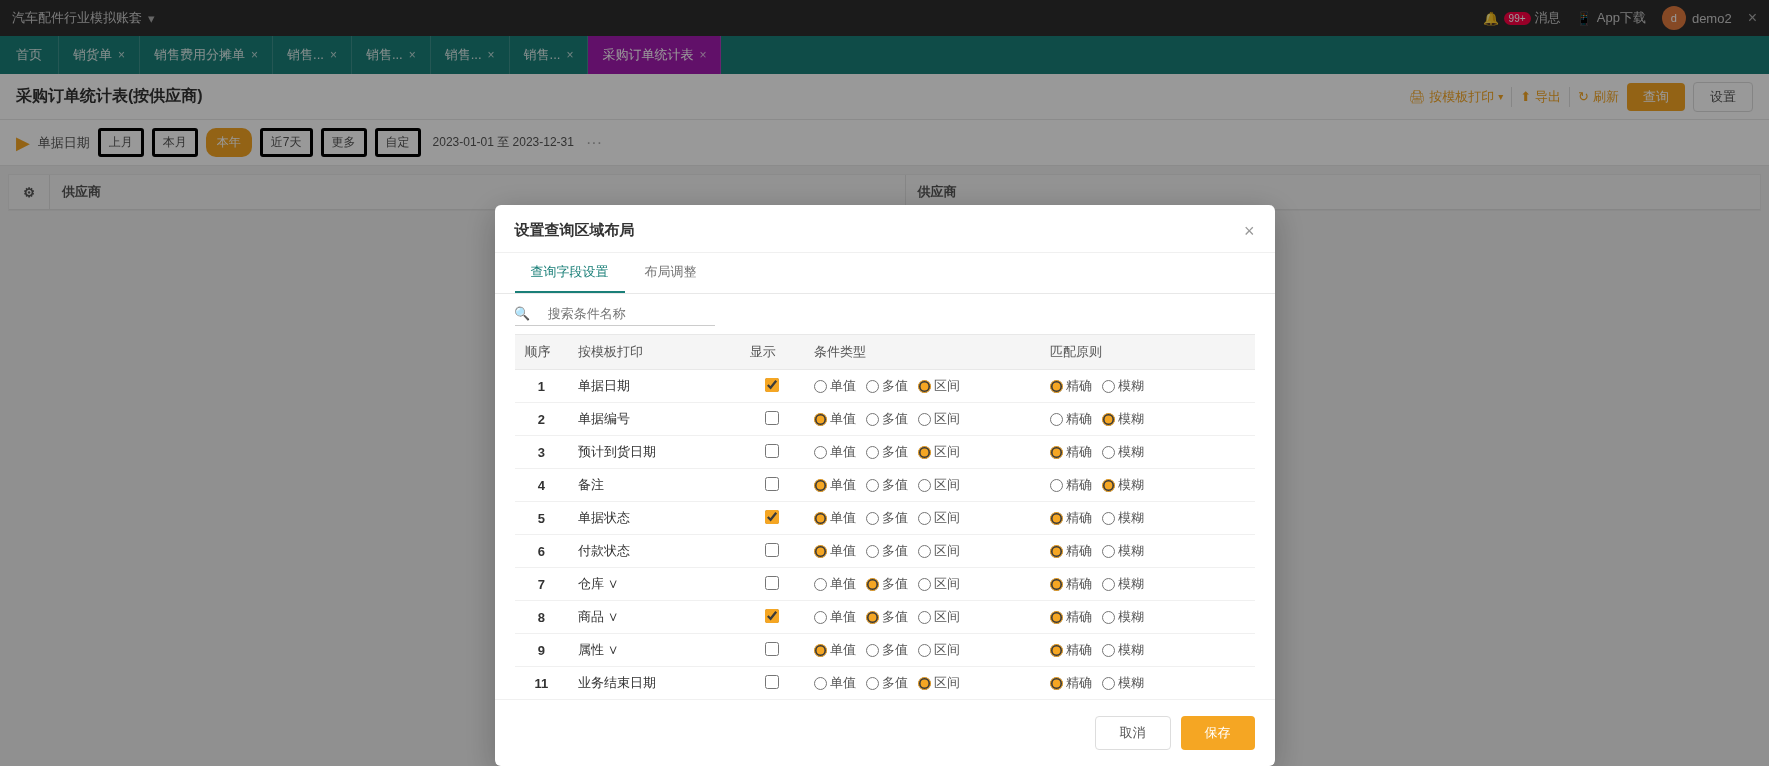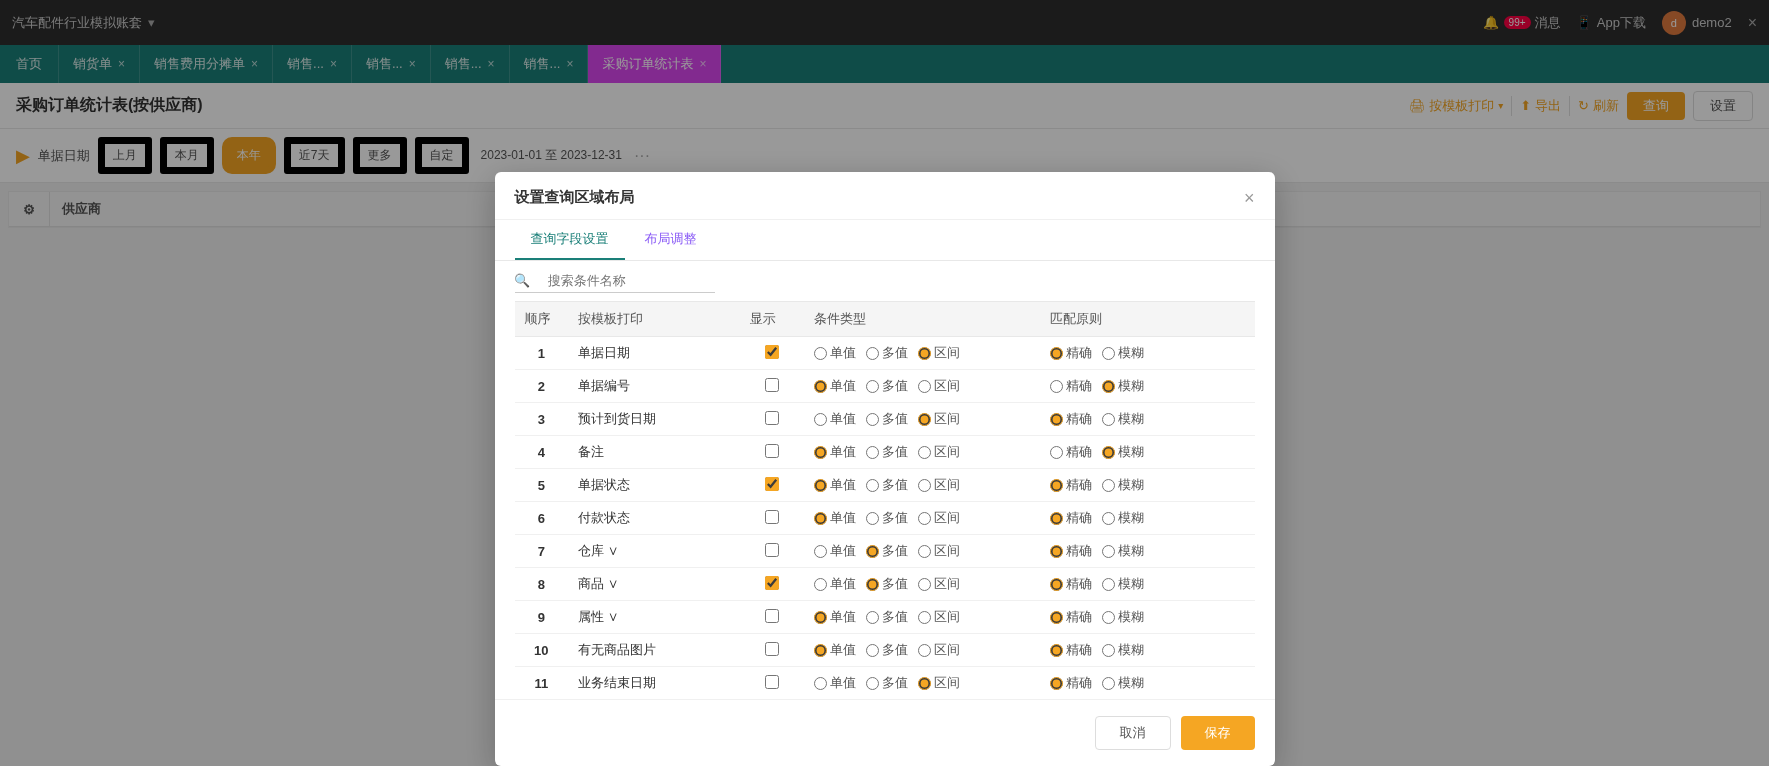--- a/index.html
+++ b/index.html
@@ -1,20 +1,20 @@
 <!DOCTYPE html>
 <html><head>
   <meta charset="utf-8">
   <style>
     * { box-sizing: border-box; margin: 0; padding: 0; }
     body { font-family: 'Microsoft YaHei', Arial, sans-serif; font-size: 13px; background: #f0f0f0; overflow: hidden; }
 
     
     .top-bar {
-      height: 45px;
+      height: 36px;
       background: #2d2d2d;
       display: flex;
       align-items: center;
       justify-content: space-between;
       padding: 0 12px;
       color: #ccc;
     }
     .top-bar-left { font-size: 13px; display: flex; align-items: center; gap: 6px; }
     .top-bar-right { display: flex; align-items: center; gap: 16px; font-size: 13px; }
     .top-bar-right .badge { background: #f04; color: #fff; border-radius: 8px; padding: 1px 5px; font-size: 10px; }
@@ -40,21 +40,21 @@
       display: flex;
       align-items: center;
       gap: 6px;
       cursor: pointer;
       font-size: 13px;
       color: rgba(255,255,255,0.85);
       border-right: 1px solid rgba(255,255,255,0.15);
     }
     .tab-item:first-child { padding: 0 16px; }
     .tab-item .tab-close { font-size: 12px; color: rgba(255,255,255,0.7); cursor: pointer; }
-    .tab-item.current-page { background: #d946ef; color: #fff; }
+    .tab-item.current-page { background: #a21caf; color: #fff; }
 
     
     .page-header {
       height: 46px;
       background: #fff;
       display: flex;
       align-items: center;
       justify-content: space-between;
       padding: 0 16px;
       border-bottom: 1px solid #e8e8e8;
@@ -72,21 +72,21 @@
       background: #fff;
       padding: 8px 16px;
       display: flex;
       align-items: center;
       gap: 8px;
       border-bottom: 1px solid #e8e8e8;
       min-height: 40px;
     }
     .filter-toggle { color: #f5a623; cursor: pointer; font-size: 18px; }
     .filter-label { color: #555; font-size: 13px; }
-    .date-btn { padding: 3px 8px; border: 7px solid #000000; border-radius: 3px; cursor: pointer; font-size: 12px; color: #555; background: #fff; }
+    .date-btn { padding: 3px 8px; border: 3px solid #000000; border-radius: 3px; cursor: pointer; font-size: 12px; color: #555; background: #fff; }
     .date-btn.active { background: #f5a623; color: #fff; border-color: #f5a623; border-radius: 10px; }
     .date-range { color: #555; font-size: 12px; margin-left: 4px; }
     .filter-dots { color: #aaa; cursor: pointer; font-size: 16px; margin-left: 4px; }
 
     
     .table-area {
       background: #fff;
       margin: 8px;
       border: 1px solid #e8e8e8;
     }
@@ -137,21 +137,21 @@
     .modal-tabs {
       display: flex;
       padding: 0 20px;
       border-bottom: 1px solid #e8e8e8;
       background: #fff;
     }
     .modal-tab {
       padding: 10px 16px;
       cursor: pointer;
       font-size: 13px;
-      color: #8b5cf6;
+      color: #737373;
       border-bottom: 2px solid transparent;
       margin-right: 4px;
     }
     .modal-tab.active {
       color: #1a7f78;
       border-bottom-color: #1a7f78;
       font-weight: 500;
     }
 
     
@@ -552,38 +552,20 @@
                 </div>
               </td>
               <td>
                 <div class="radio-group">
                   <label class="radio-label"><input type="radio" name="match-8" class="radio-input" value="精确" checked="" style="">精确</label>
                   <label class="radio-label"><input type="radio" name="match-8" class="radio-input" value="模糊" style="">模糊</label>
                 </div>
               </td>
             </tr>
             <tr>
-              <td class="td-order">10</td>
-              <td>有无商品图片</td>
-              <td class="td-show"><input type="checkbox" class="checkbox-input" style=""></td>
-              <td>
-                <div class="radio-group">
-                  <label class="radio-label"><input type="radio" name="type-9" class="radio-input" value="单值" checked="" style="">单值</label>
-                  <label class="radio-label"><input type="radio" name="type-9" class="radio-input" value="多值" style="">多值</label>
-                  <label class="radio-label"><input type="radio" name="type-9" class="radio-input" value="区间" style="">区间</label>
-                </div>
-              </td>
-              <td>
-                <div class="radio-group">
-                  <label class="radio-label"><input type="radio" name="match-9" class="radio-input" value="精确" checked="" style="">精确</label>
-                  <label class="radio-label"><input type="radio" name="match-9" class="radio-input" value="模糊" style="">模糊</label>
-                </div>
-              </td>
-            </tr>
-            <tr>
               <td class="td-order">11</td>
               <td>业务结束日期</td>
               <td class="td-show"><input type="checkbox" class="checkbox-input" style=""></td>
               <td>
                 <div class="radio-group">
                   <label class="radio-label"><input type="radio" name="type-10" class="radio-input" value="单值" style="">单值</label>
                   <label class="radio-label"><input type="radio" name="type-10" class="radio-input" value="多值" style="">多值</label>
                   <label class="radio-label"><input type="radio" name="type-10" class="radio-input" value="区间" checked="" style="">区间</label>
                 </div>
               </td>

